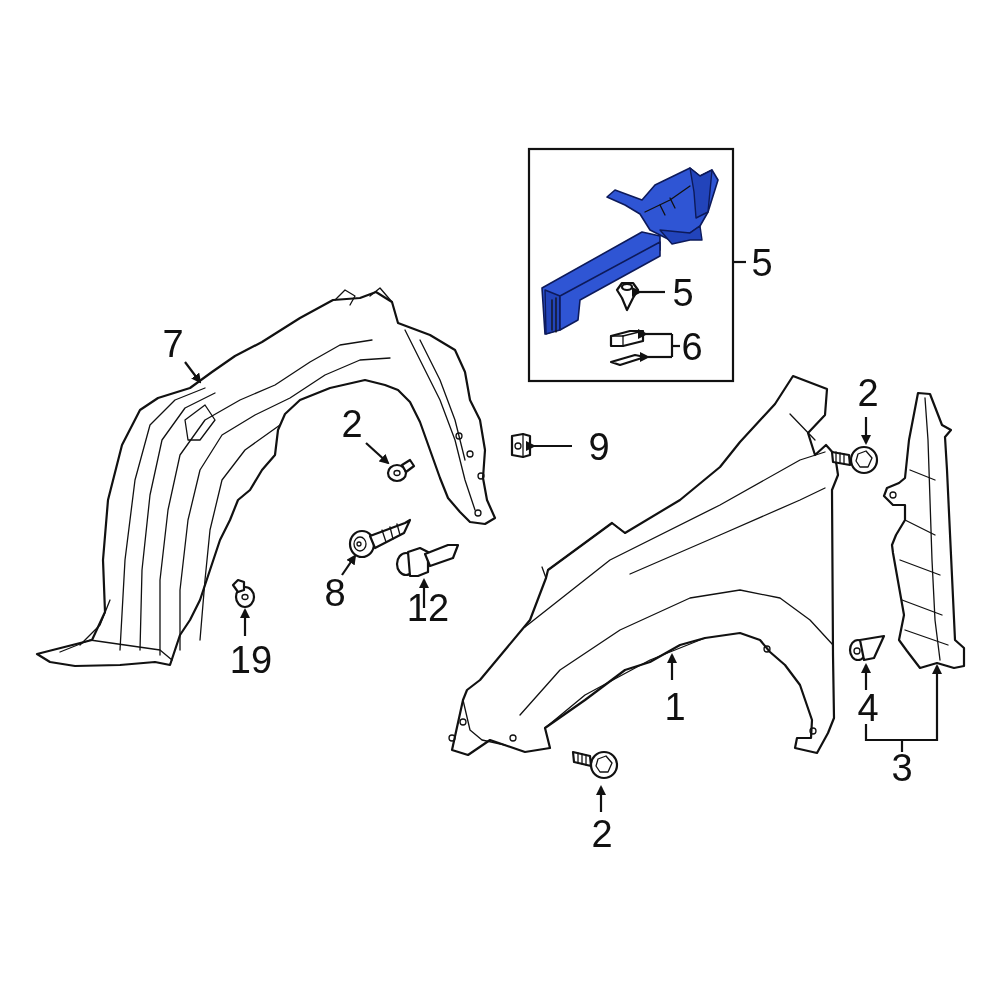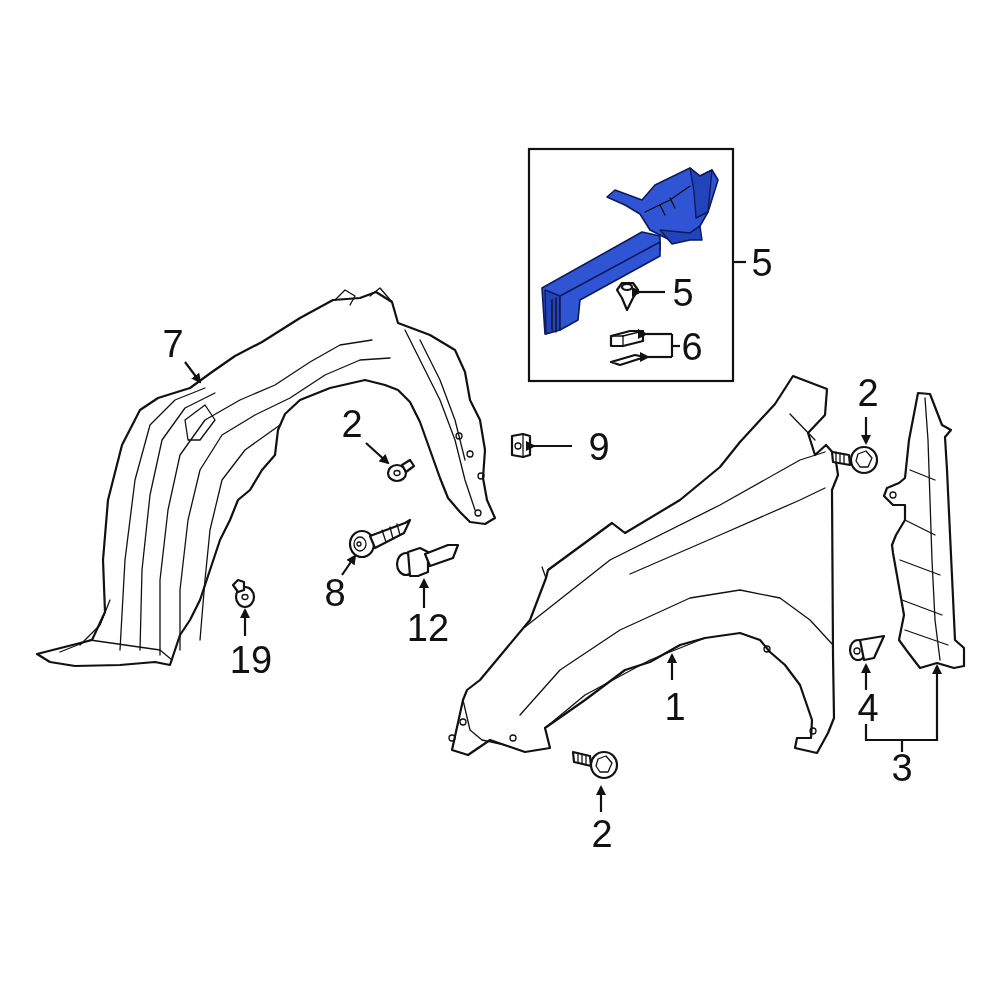--- a/index.html
+++ b/index.html
@@ -192,20 +192,20 @@
     </g>
   </svg>
 
   <span class="callout" style="left:762px;top:263px;">5</span>
   <span class="callout" style="left:683px;top:293px;">5</span>
   <span class="callout" style="left:692px;top:347px;">6</span>
   <span class="callout" style="left:173px;top:344px;">7</span>
   <span class="callout" style="left:352px;top:424px;">2</span>
   <span class="callout" style="left:599px;top:447px;">9</span>
   <span class="callout" style="left:335px;top:593px;">8</span>
-  <span class="callout" style="left:428px;top:628px;">12</span>
+  <span class="callout" style="left:428px;top:608px;">12</span>
   <span class="callout" style="left:251px;top:660px;">19</span>
   <span class="callout" style="left:675px;top:707px;">1</span>
   <span class="callout" style="left:868px;top:393px;">2</span>
   <span class="callout" style="left:602px;top:834px;">2</span>
   <span class="callout" style="left:868px;top:708px;">4</span>
   <span class="callout" style="left:902px;top:768px;">3</span>
 </div>
 
 </body></html>

